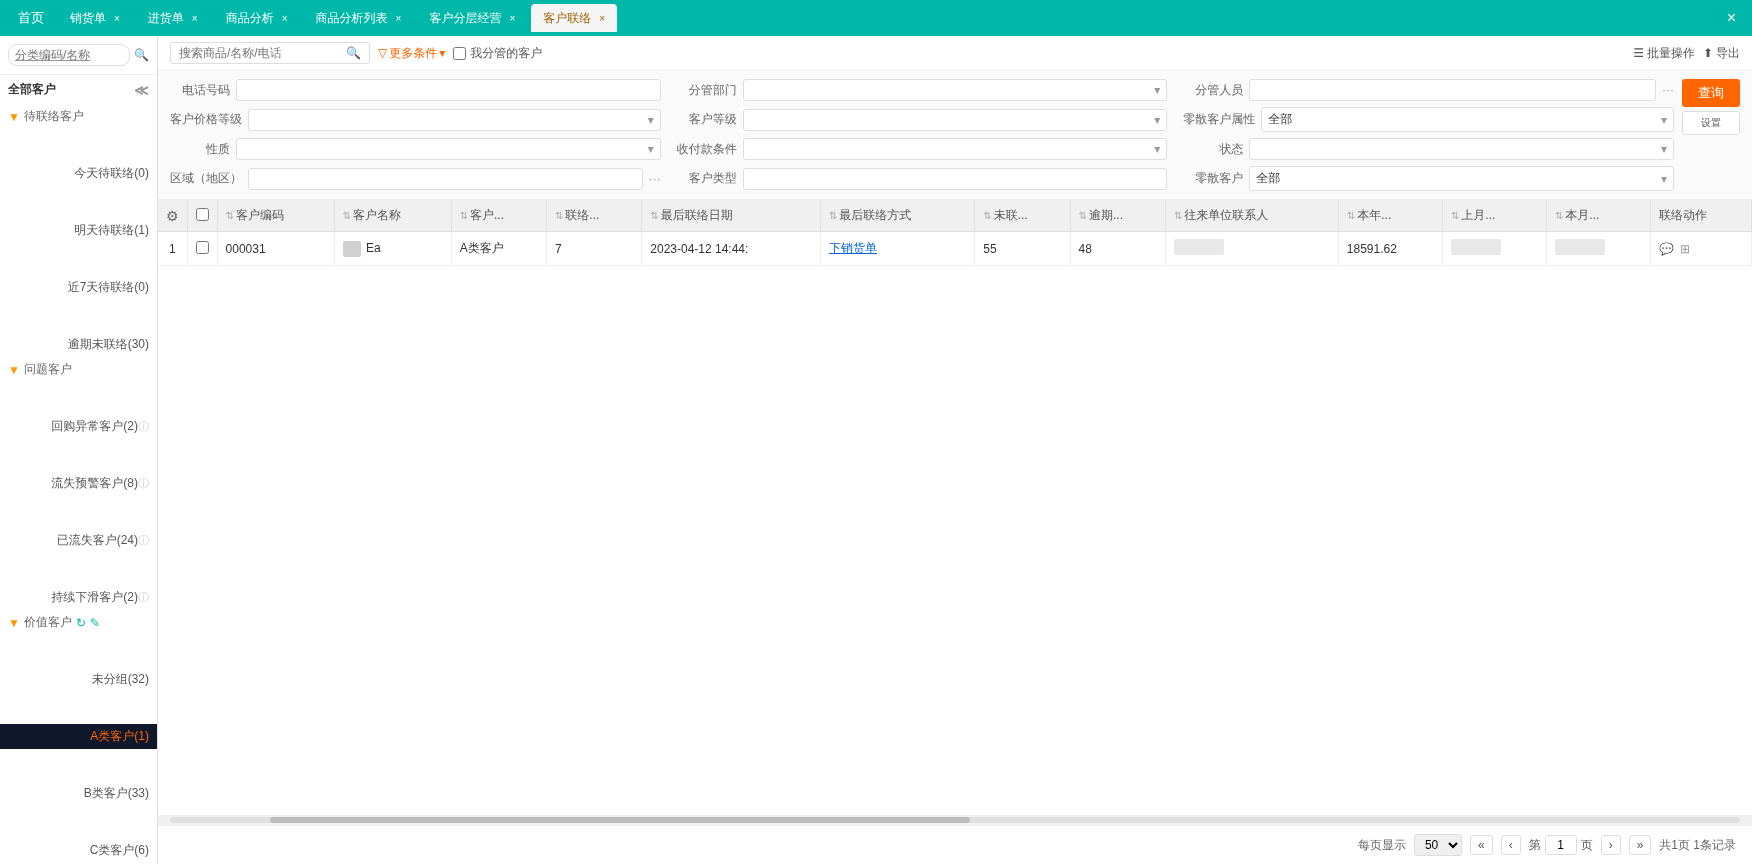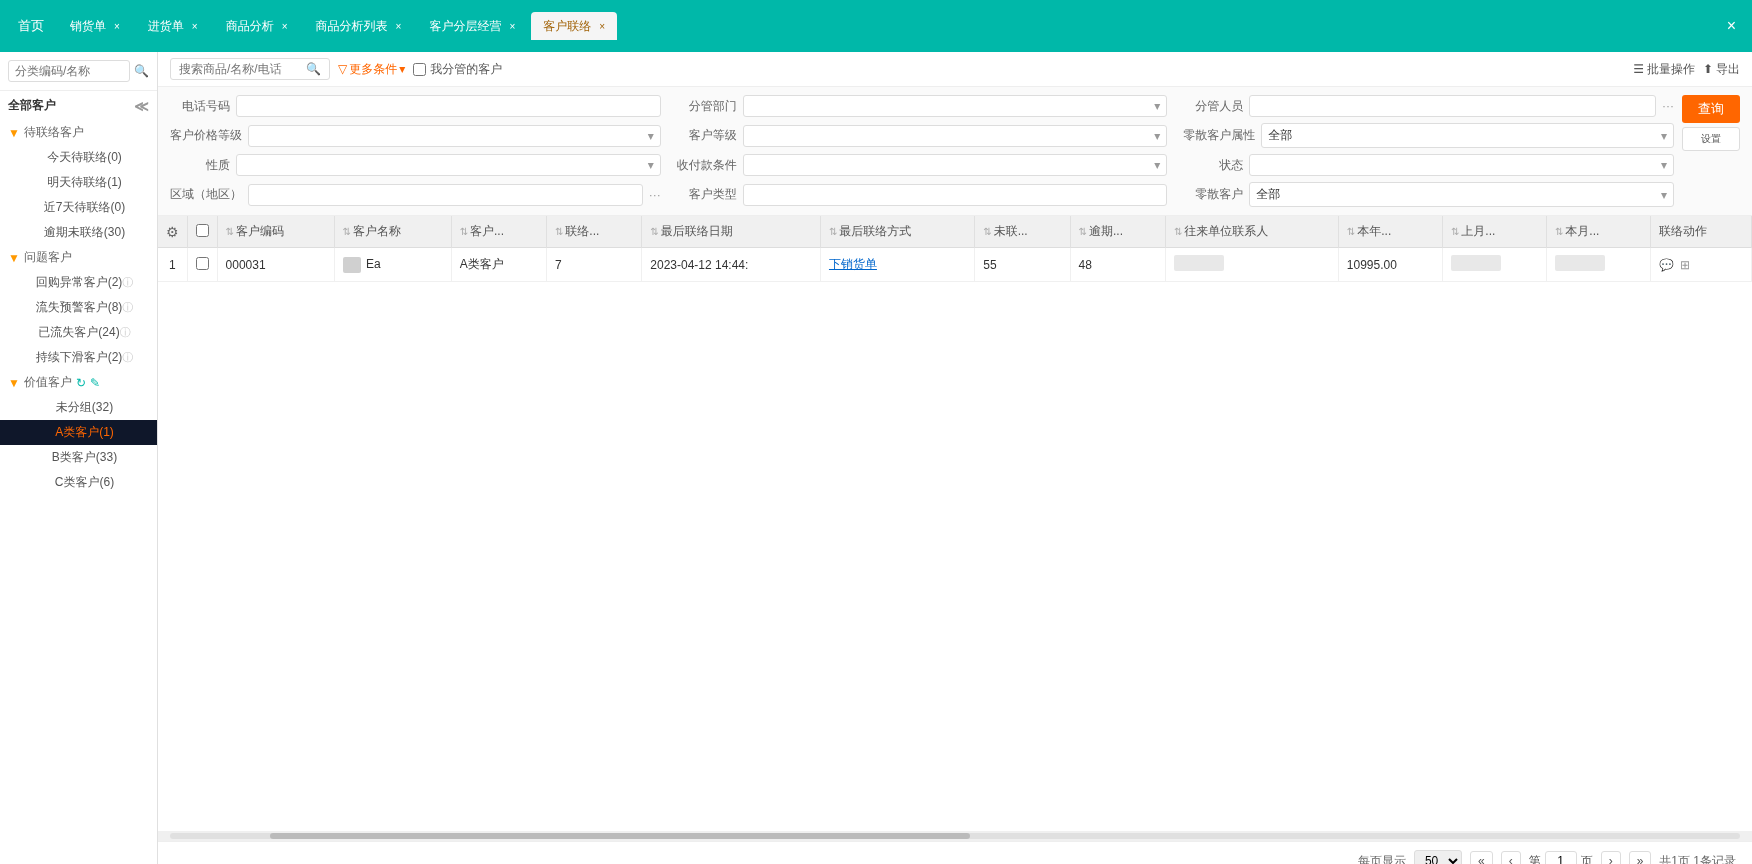--- a/index.html
+++ b/index.html
@@ -1,21 +1,21 @@
 <!DOCTYPE html>
 <html><head>
   <meta charset="utf-8">
   <style>
     * { box-sizing: border-box; margin: 0; padding: 0; font-family: 'Microsoft YaHei', Arial, sans-serif; font-size: 12px; }
     body { background: #f5f5f5; width: 1752px; height: 864px; overflow: hidden; }
 
     
     .top-nav {
       background: #00b8a9;
-      height: 52px;
+      height: 36px;
       display: flex;
       align-items: center;
       padding: 12px 8px;
       color: white;
       gap: 4px;
     }
     .nav-tab {
       padding: 0 12px;
       height: 28px;
       display: flex;
@@ -54,26 +54,27 @@
       overflow-y: auto;
     }
     .sidebar-search {
       padding: 8px;
       display: flex;
       align-items: center;
       border-bottom: 1px solid #eee;
     }
     .sidebar-search input {
       border: 1px solid #ddd;
-      border-radius: 3px;
+      border-radius: 9px;
       padding: 3px 6px;
       font-size: 12px;
       width: 100%;
       outline: none;
       color: #999;
+      text-decoration: underline;
     }
     .sidebar-search-icon {
       color: #00b8a9;
       margin-left: 4px;
       cursor: pointer;
     }
     .sidebar-header {
       display: flex;
       align-items: center;
       justify-content: space-between;
@@ -91,21 +92,22 @@
       cursor: pointer;
       font-size: 12px;
     }
     .sidebar-group-title .arrow { margin-right: 4px; color: #f90; }
     .sidebar-item {
       padding: 4px 8px 4px 20px;
       color: #555;
       cursor: pointer;
       display: flex;
       align-items: center;
-      justify-content: center;
+      justify-content: flex-end;
+      margin-top: 32px;
     }
     .sidebar-item.active { background: #0f172a; color: #f60; }
     .sidebar-item .item-icon { color: #ccc; font-size: 11px; }
 
     
     .content-area {
       flex: 1;
       display: flex;
       flex-direction: column;
       overflow: hidden;
@@ -119,21 +121,21 @@
       display: flex;
       align-items: center;
       gap: 8px;
     }
     .filter-search-box {
       display: flex;
       align-items: center;
       border: 1px solid #ddd;
       border-radius: 3px;
       padding: 3px 8px;
-      width: 160px;
+      width: 200px;
     }
     .filter-search-box input {
       border: none;
       outline: none;
       font-size: 12px;
       width: 100%;
       color: #999;
     }
     .more-filter-btn {
       color: #f60;
@@ -608,21 +610,21 @@
             <td>7</td>
             <td>2023-04-12 14:44:</td>
             <td>
               <span class="link-cell">下销货单</span>
             </td>
             <td>55</td>
             <td>48</td>
             <td>
               <span style="background:#e8e8e8; display:inline-block; width:50px; height:16px; border-radius:2px;"></span>
             </td>
-            <td>10995.00</td>
+            <td>18591.62</td>
             <td>
               <span style="background:#e8e8e8; display:inline-block; width:50px; height:16px; border-radius:2px;"></span>
             </td>
             <td>
               <span style="background:#e8e8e8; display:inline-block; width:50px; height:16px; border-radius:2px;"></span>
             </td>
             <td>
               <div class="action-icons">
                 <span title="联络">💬</span>
                 <span title="二维码">⊞</span>

